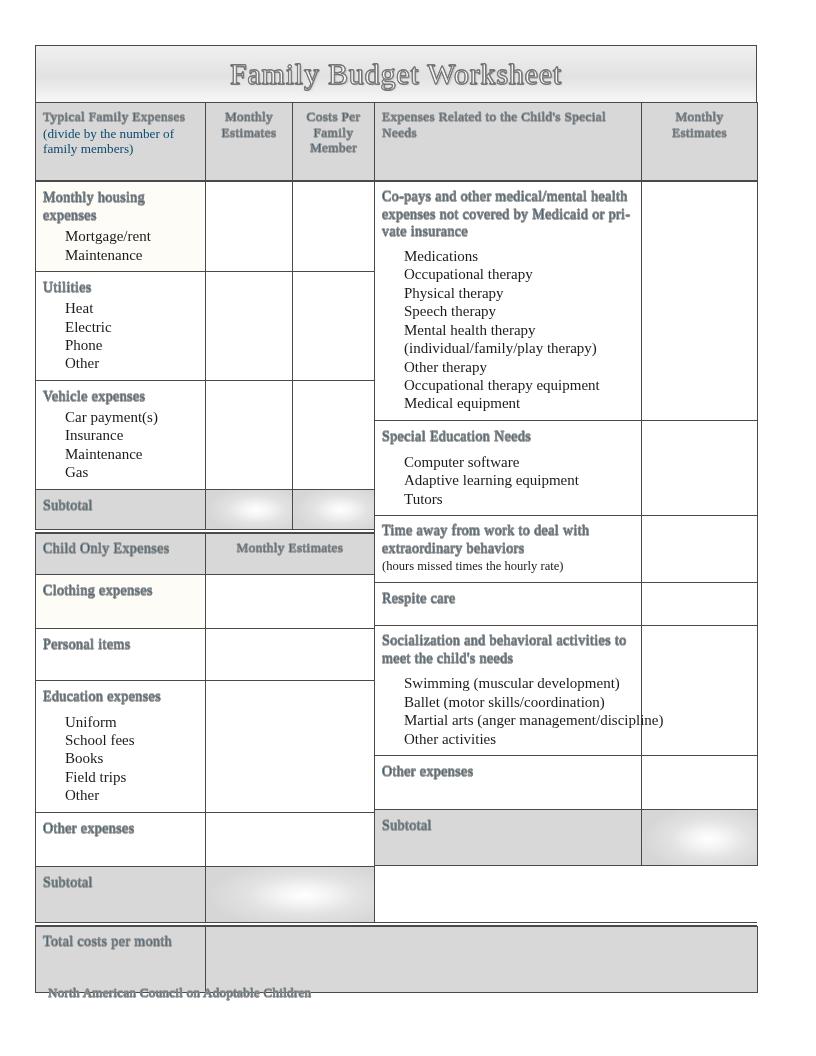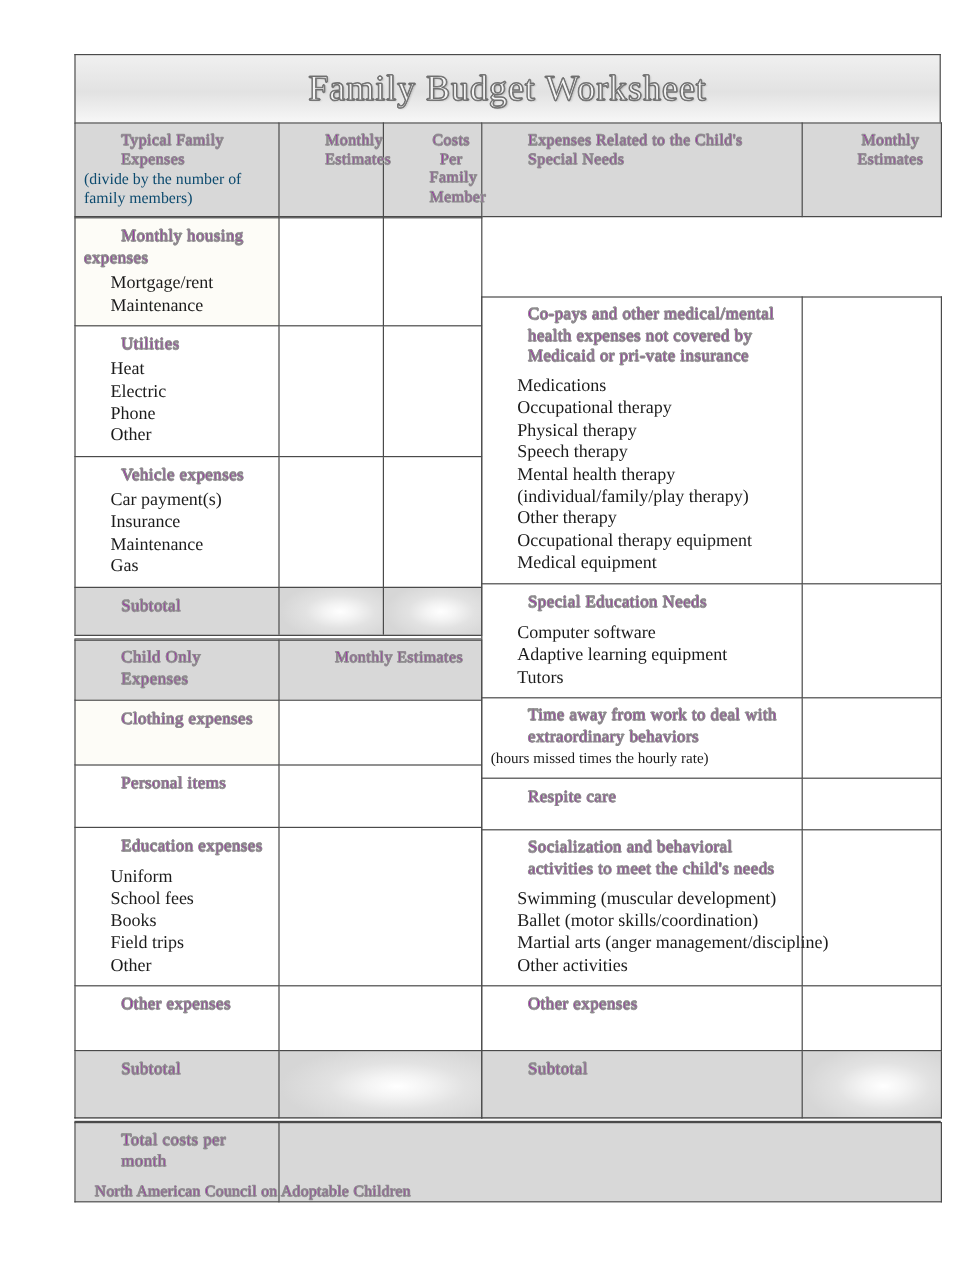--- a/index.html
+++ b/index.html
@@ -8,36 +8,35 @@
     width: 816px;
     height: 1056px;
     background: #ffffff;
     font-family: "Liberation Serif", "DejaVu Serif", serif;
     position: relative;
     overflow: hidden;
   }
 
   .page {
     position: absolute;
-    left: 62px;
+    left: 35px;
     top: 45px;
     width: 722px;
   }
 
   
   .outline {
-    color: #a21caf;
+    color: #0c4a6e;
     -webkit-text-stroke: 0.7px #8e8e8e;
     text-shadow:
       0.6px 0 0 #9a9a9a,
       -0.6px 0 0 #9a9a9a,
       0 0.6px 0 #9a9a9a,
       0 -0.6px 0 #9a9a9a;
     letter-spacing: 0.4px;
-    margin-left: 31px;
   }
 
   .title-bar {
     border: 1.5px solid #4a4a4a;
     border-bottom: none;
     background: linear-gradient(180deg, #f0f0f0 0%, #e2e2e2 55%, #f7f7f7 100%);
     height: 57px;
     display: flex;
     align-items: center;
     justify-content: center;
@@ -101,21 +100,21 @@
   .note {
     font-size: 12.6px;
     line-height: 1.24;
     color: #1b1b1b;
     margin-top: 2px;
   }
 
   .center { text-align: center; }
 
   
-  .split { display: flex; align-items: flex-end; }
+  .split { display: flex; align-items: flex-start; }
   .col-left  { width: 339px; flex: 0 0 339px; }
   .col-right { width: 383px; flex: 0 0 383px; }
 
   .gap-rule {
     height: 4px;
     border-top: 1.2px solid #4a4a4a;
     border-bottom: 1.2px solid #4a4a4a;
     background: #ffffff;
     margin-top: -1.2px;
   }

